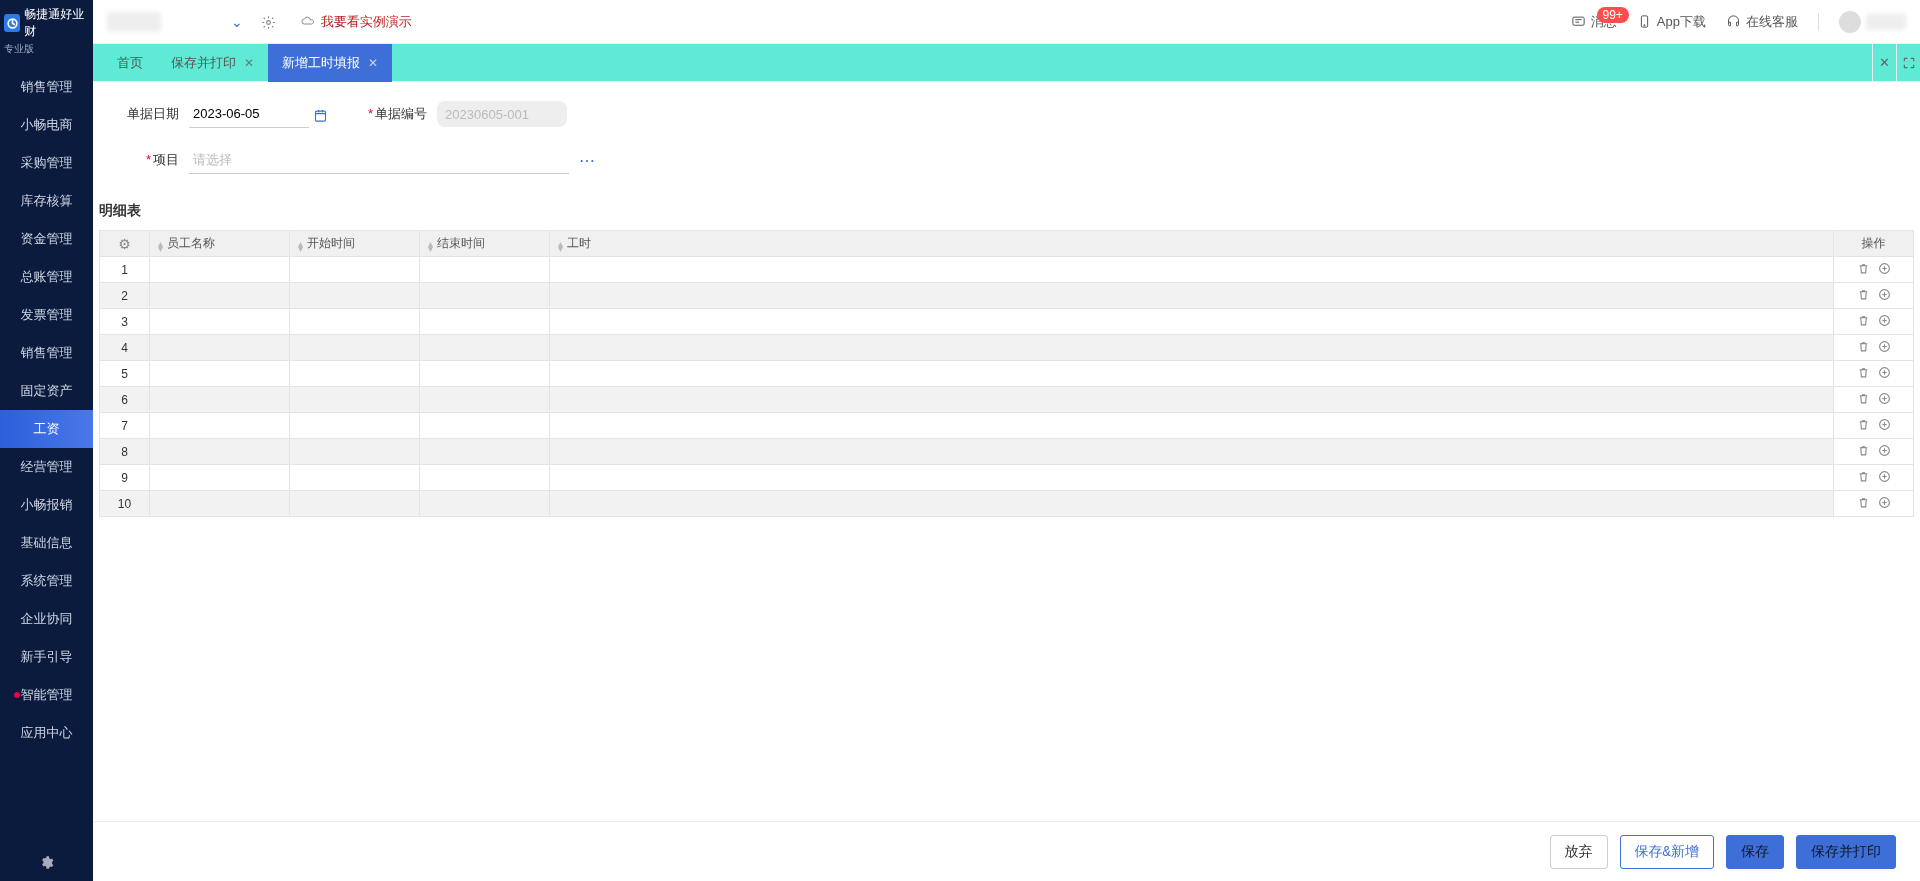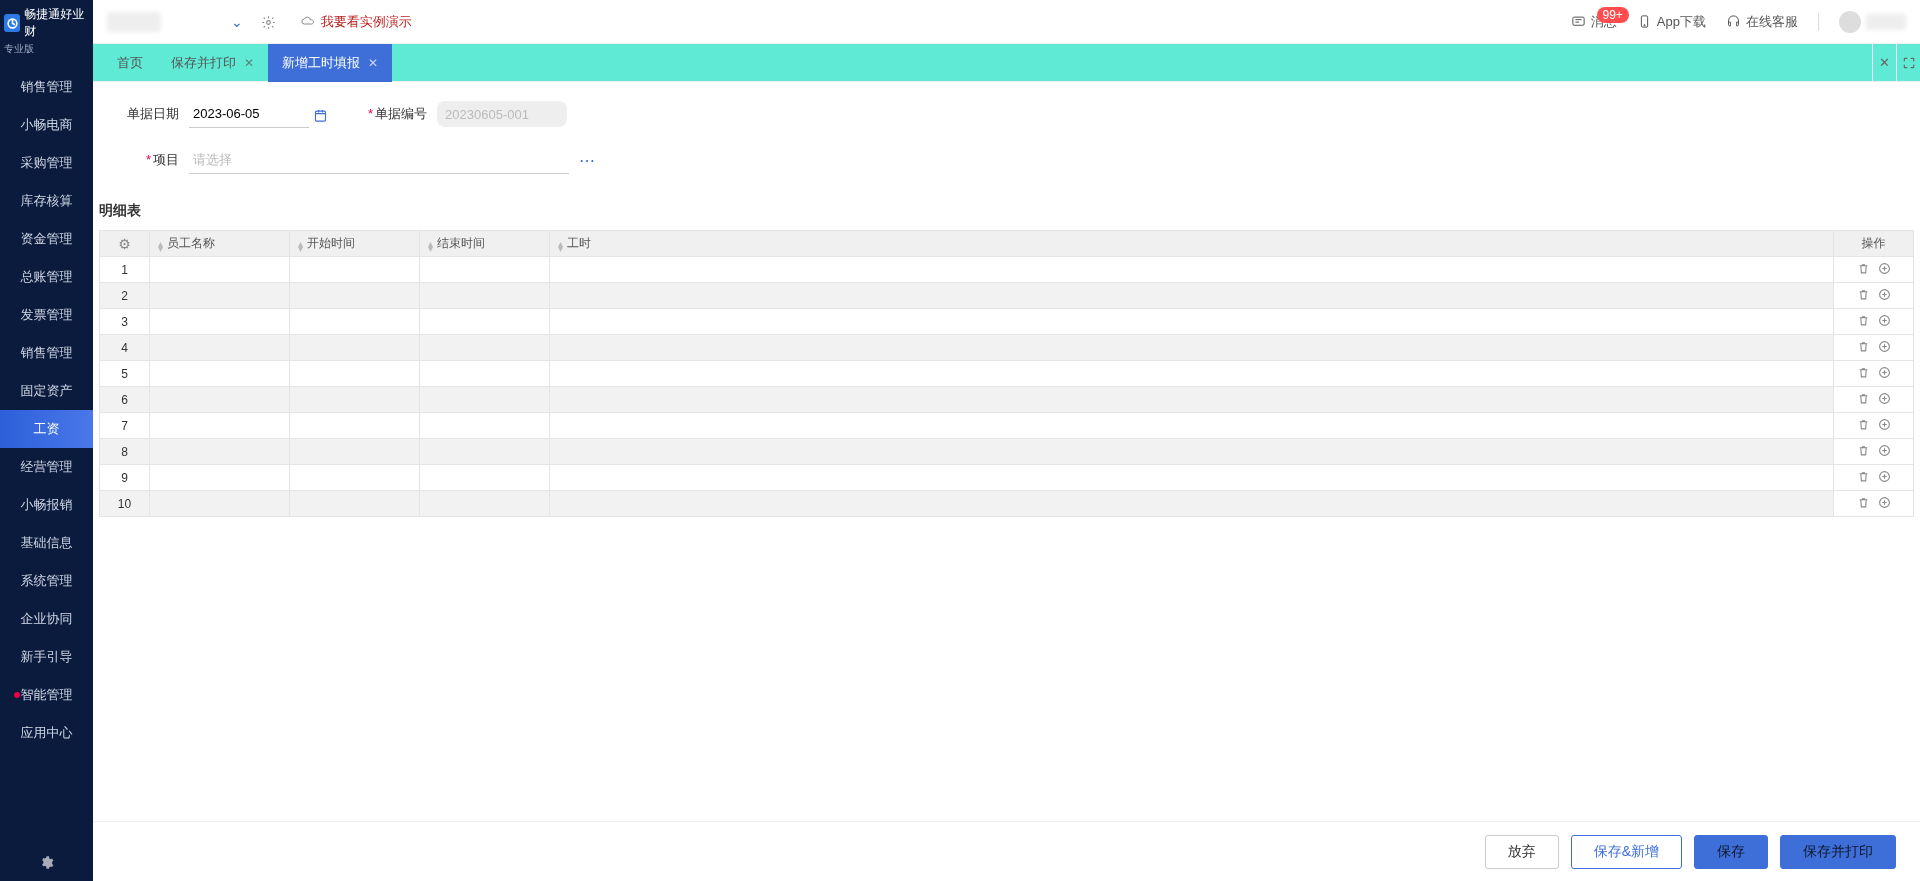--- a/index.html
+++ b/index.html
@@ -72,21 +72,21 @@
     .col-ops { width: 80px; text-align: center; }
     tbody tr:nth-child(even) td { background: #f2f2f2; }
     tbody tr:nth-child(even) td.col-ops { background: #fff; }
     .sort-handle { color: #bbb; font-size: 10px; margin-right: 4px; display: inline-flex; flex-direction: column; line-height: 5px; }
     .gear-th { color: #888; font-size: 14px; }
     .row-ops { display: flex; gap: 8px; justify-content: center; color: #888; }
     .row-ops span { cursor: pointer; font-size: 13px; }
     
     
     .footer-bar { height: 60px; display: flex; align-items: center; justify-content: flex-end; padding: 0 24px; gap: 12px; border-top: 1px solid #eee; }
-    .btn { height: 34px; padding: 0 22px; border-radius: 3px; font-size: 14px; cursor: pointer; border: 1px solid #ccc; background: #fff; color: #333; }
+    .btn { height: 34px; padding: 0 14px; border-radius: 3px; font-size: 14px; cursor: pointer; border: 1px solid #ccc; background: #fff; color: #333; font-family: Liberation Mono, monospace; }
     .btn-outline-primary { border-color: #3e6fd9; color: #3e6fd9; }
     .btn-primary { background: #3e6fd9; border-color: #3e6fd9; color: #0f172a; }
     
     .icon-svg { width: 15px; height: 15px; display: inline-block; vertical-align: middle; }
   </style>
 </head>
 <body>
 
 <div class="app">
   <aside class="sidebar">

